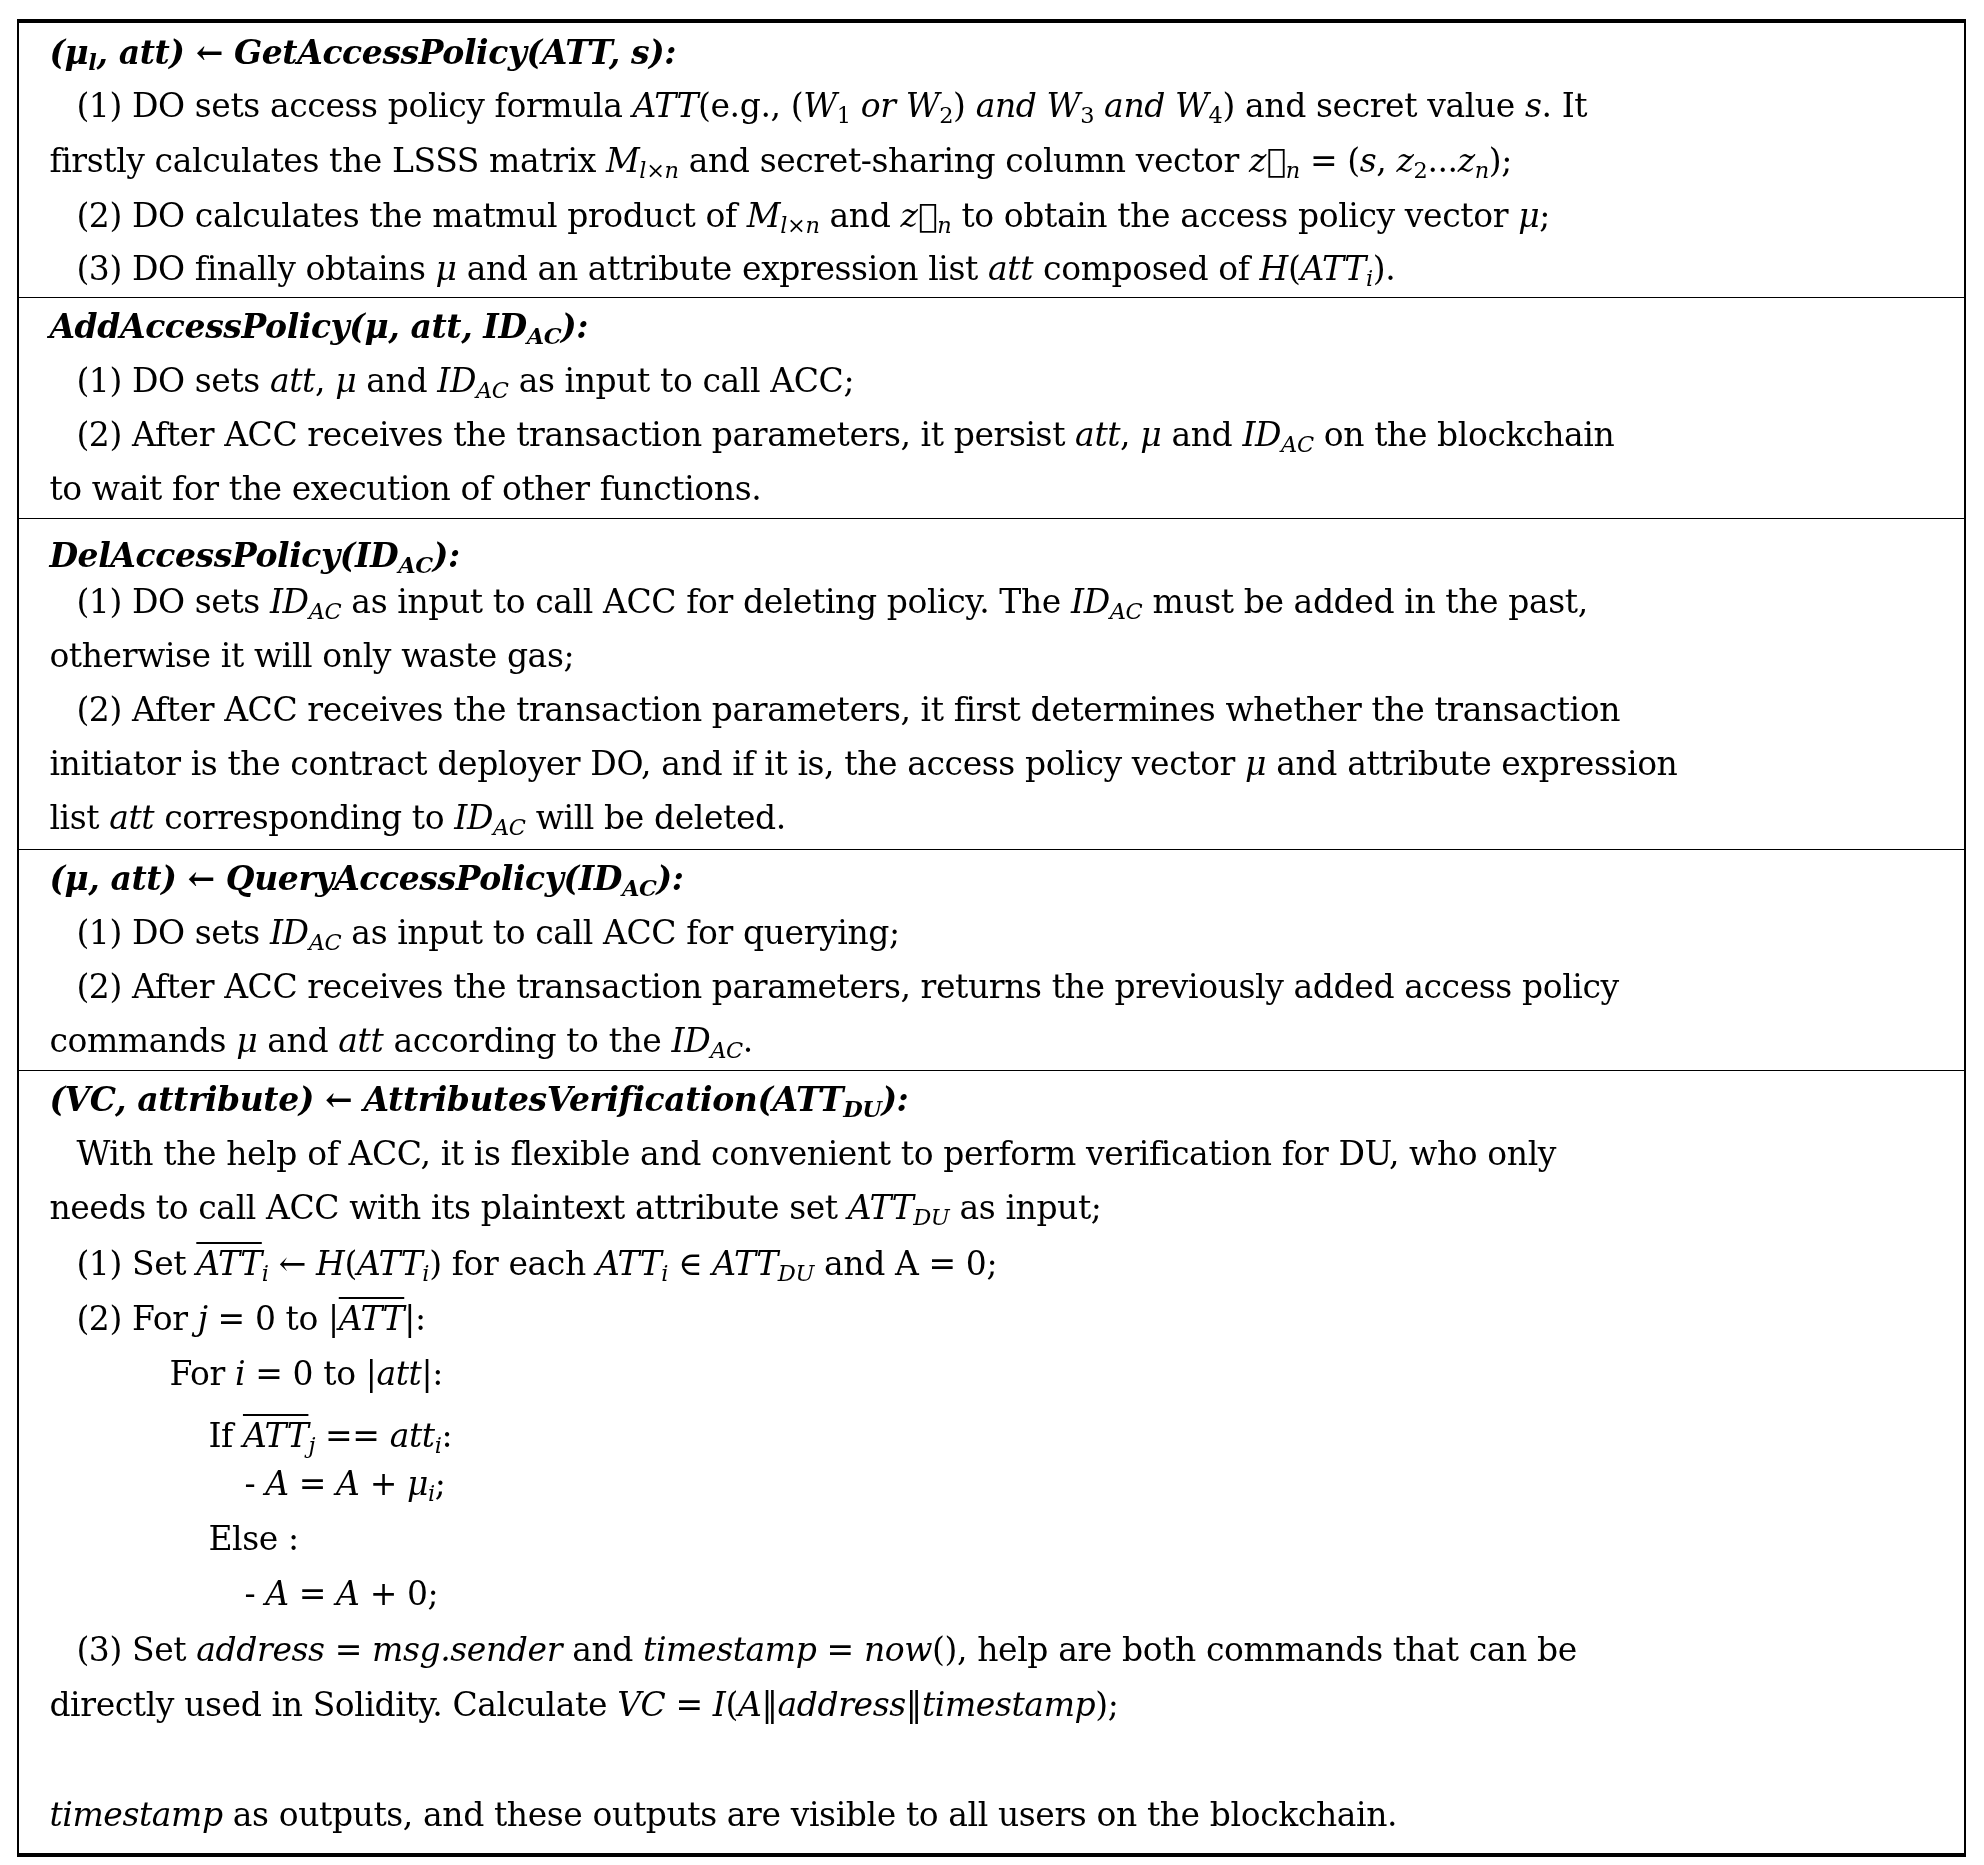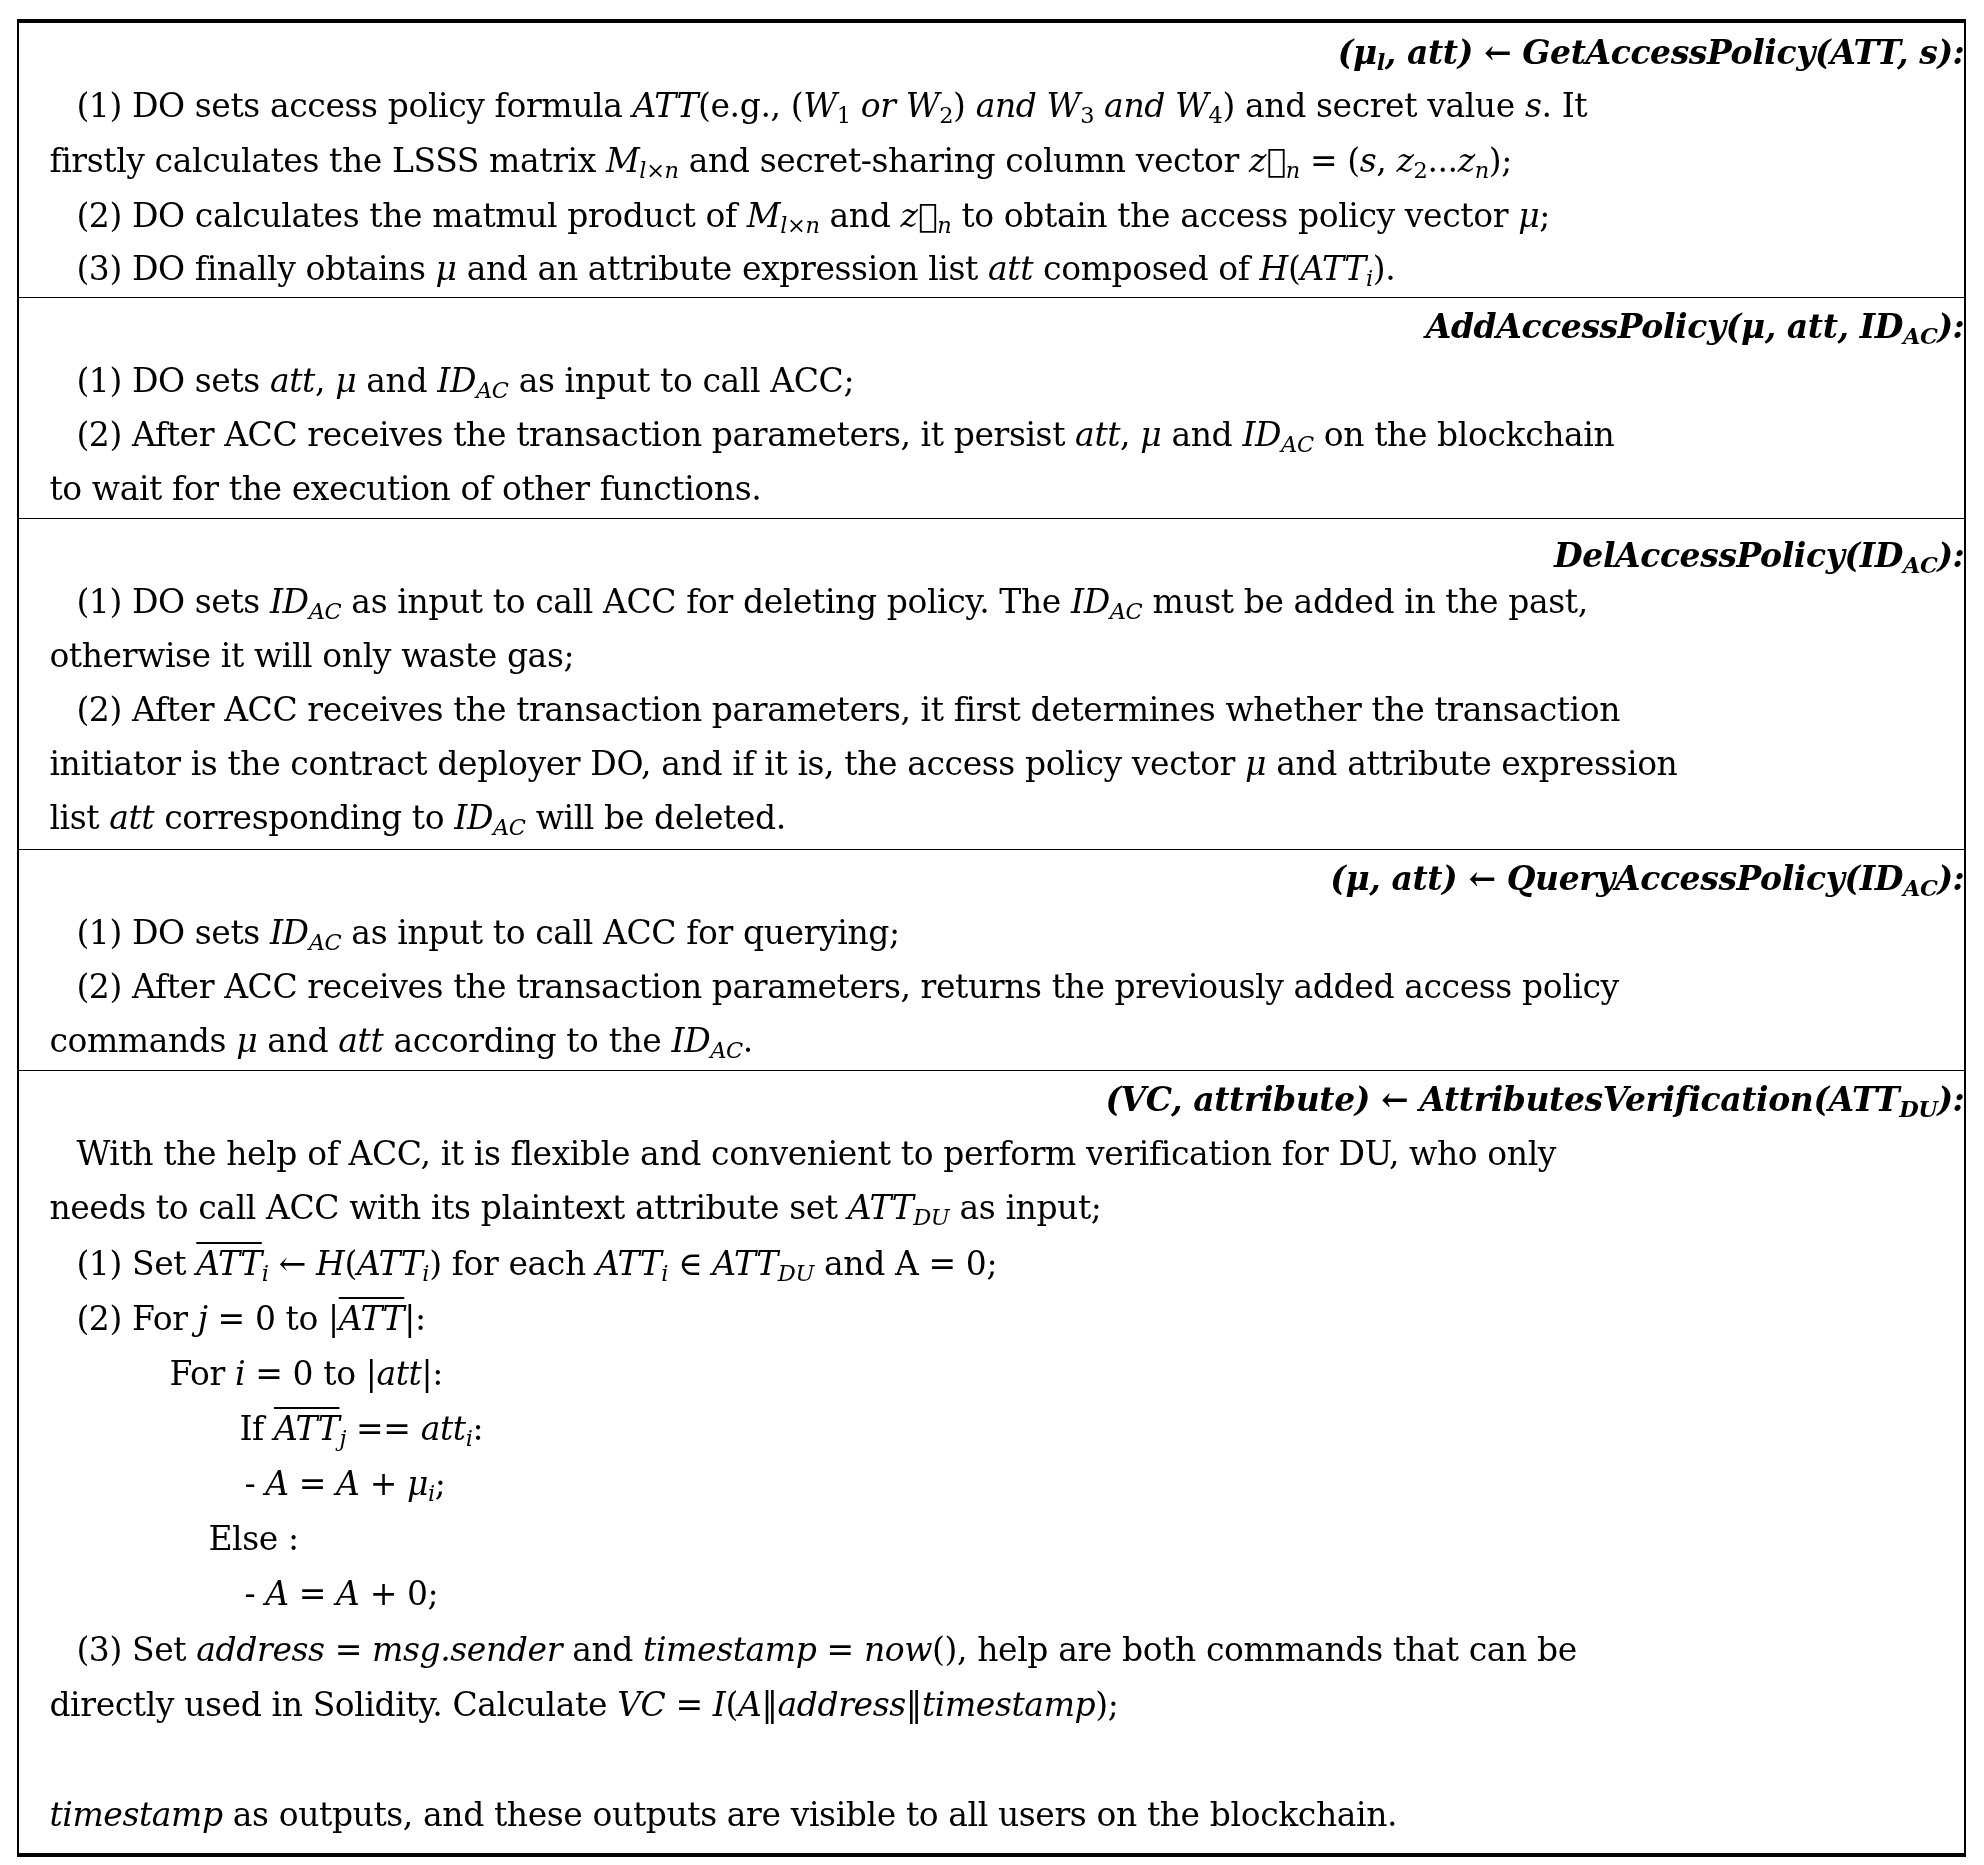--- a/index.html
+++ b/index.html
@@ -46,21 +46,20 @@
     right: 0;
     height: 55px;
     line-height: 55px;
     font-size: 33px;
     white-space: nowrap;
     letter-spacing: -0.4px;
   }
   .line.head {
     font-weight: bold;
     font-style: italic;
-    text-align: right;
   }
   .pad0 { padding-left: 30px; }
   .pad1 { padding-left: 57px; }
   .pad2 { padding-left: 150px; }
   .pad3 { padding-left: 189px; }
   .pad4 { padding-left: 225px; }
   .m { font-style: italic; }
   sub {
     font-size: 0.68em;
     vertical-align: -0.28em;
@@ -161,21 +160,21 @@
     </div>
     <div class="line pad1" style="top:164px;">
       <span>(1) Set </span><span class="m ovl">ATT</span><sub class="m">i</sub><span> ← </span><span class="m">H</span><span>(</span><span class="m">ATT</span><sub class="m">i</sub><span>) for each </span><span class="m">ATT</span><sub class="m">i</sub><span> ∈ </span><span class="m">ATT</span><sub class="m">DU</sub><span> and A = 0;</span>
     </div>
     <div class="line pad1" style="top:219px;">
       <span>(2) For </span><span class="m">j</span><span> = 0 to |</span><span class="m ovl">ATT</span><span>|:</span>
     </div>
     <div class="line pad2" style="top:274px;">
       <span>For </span><span class="m">i</span><span> = 0 to |</span><span class="m">att</span><span>|:</span>
     </div>
-    <div class="line pad3" style="top:329px;margin-left:31px;">
+    <div class="line pad3" style="top:336px;">
       <span>If </span><span class="m ovl">ATT</span><sub class="m">j</sub><span> == </span><span class="m">att</span><sub class="m">i</sub><span>:</span>
     </div>
     <div class="line pad4" style="top:384px;">
       <span>- </span><span class="m">A</span><span> = </span><span class="m">A</span><span> + </span><span class="m">μ</span><sub class="m">i</sub><span>;</span>
     </div>
     <div class="line pad3" style="top:439px;">
       <span>Else :</span>
     </div>
     <div class="line pad4" style="top:494px;">
       <span>- </span><span class="m">A</span><span> = </span><span class="m">A</span><span> + 0;</span>

